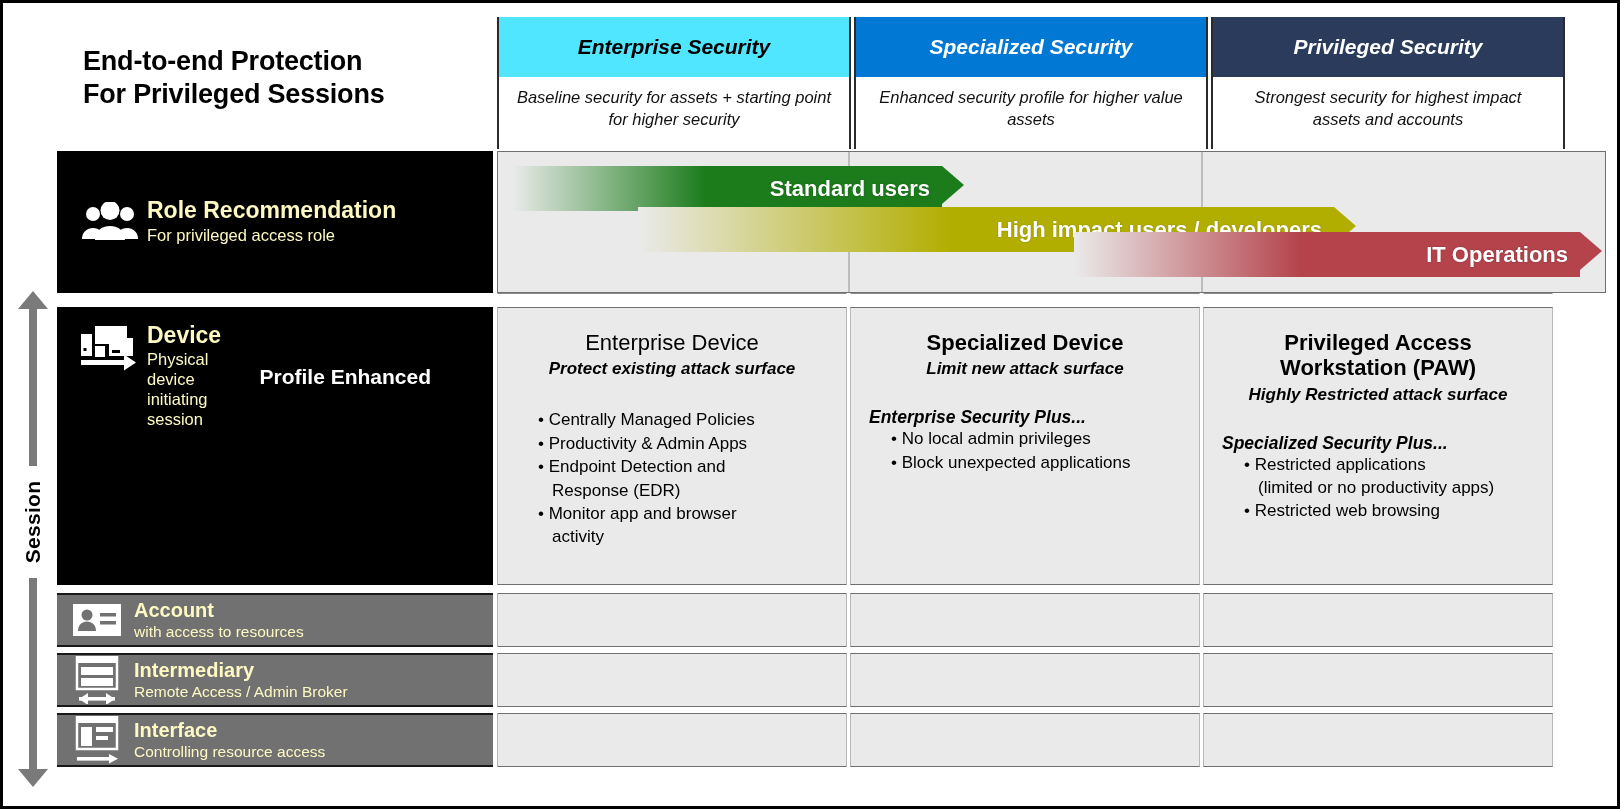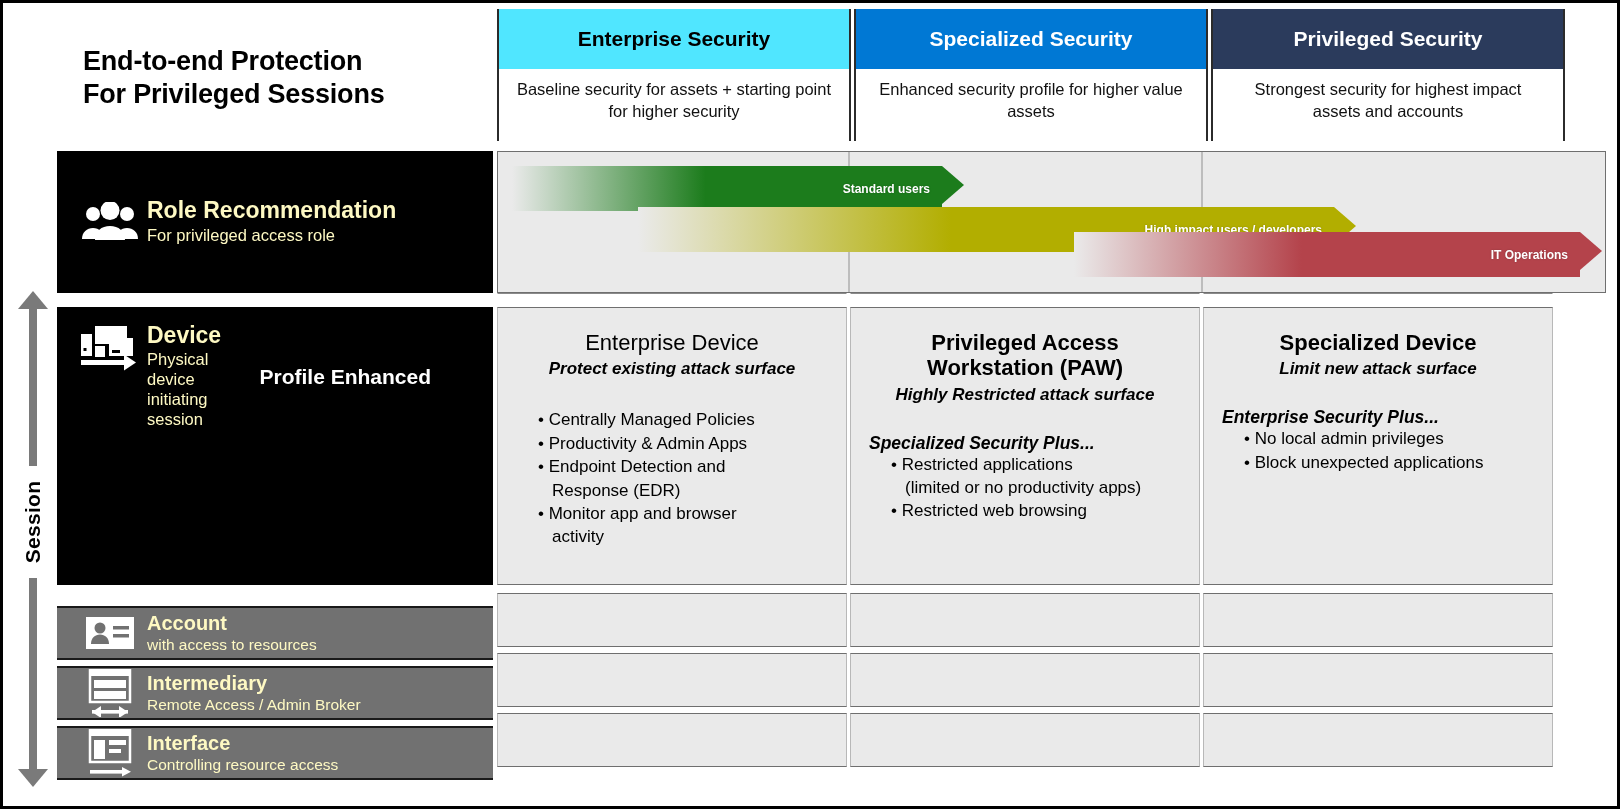--- a/index.html
+++ b/index.html
@@ -72,24 +72,25 @@
     font-size: 27px;
     font-weight: bold;
     line-height: 1.22;
     letter-spacing: -0.2px;
   }
 
   
   .colheads {
     position: absolute;
     left: 494px;
-    top: 6px;
+    top: 14px;
     width: 1105px;
     height: 132px;
     display: flex;
+    font-style: italic;
   }
   .colhead {
     width: 350px;
     margin-right: 3px;
     display: flex;
     flex-direction: column;
     border-left: 2px solid #2b2b2b;
     border-right: 2px solid #2b2b2b;
   }
   .colhead:last-child { margin-right: 0; }
@@ -173,21 +174,21 @@
     top: 0; bottom: 0;
     width: 1.5px;
     background: #bdbdbd;
   }
   .arrow {
     position: absolute;
     height: 45px;
     display: flex;
     align-items: center;
     color: #fff;
-    font-size: 12px;
+    font-size: 22px;
     font-weight: bold;
   }
   .arrow .body {
     position: absolute;
     left: 0; top: 0; bottom: 0; right: 22px;
   }
   .arrow .tip {
     position: absolute;
     right: 0; top: 0;
     width: 0; height: 0;
@@ -253,22 +254,22 @@
   .devcell li.cont { text-indent: 0; padding-left: 14px; }
   .devcell li.cont::before { content: ""; }
   .devcell .buls-gap { margin-top: 30px; }
 
   
   .devcell.b .dt { font-weight: bold; }
 
   
   .srow { height: 54px; }
   .srow .rowlabel {
-    background: #717171; height: 54px; padding-left: 16px;
-    border-top: 2px solid #1a1a1a; border-bottom: 2px solid #1a1a1a; margin-top: 13px;
+    background: #717171; height: 54px; padding-left: 3px;
+    border-top: 2px solid #1a1a1a; border-bottom: 2px solid #1a1a1a;
   }
   .srow .rowlabel .t1 { font-size: 20px; }
   .srow .rowlabel .t2 { font-size: 15.5px; }
   .srow .cell { height: 54px; }
   #account-row { top: 590px; }
   #intermediary-row { top: 650px; }
   #interface-row { top: 710px; }
 
   
   #spacer-row { top: 290px; height: 8px; }
@@ -386,37 +387,37 @@
         <div class="plus"></div>
         <ul class="buls buls-gap" id="buls0">
             <li>Centrally Managed Policies</li>
             <li>Productivity &amp; Admin Apps</li>
             <li>Endpoint Detection and</li>
             <li class="cont">Response (EDR)</li>
             <li>Monitor app and browser</li>
             <li class="cont">activity</li>
           </ul>
       </div>
+      <div class="cell devcell b" id="dev1" style="height:278px;">
+        <div class="dt">Specialized Device</div>
+        <div class="dsub">Limit new attack surface</div>
+        <div class="plus">Enterprise Security Plus...</div>
+        <ul class="buls" id="buls1">
+            <li>No local admin privileges</li>
+            <li>Block unexpected applications</li>
+          </ul>
+      </div>
       <div class="cell devcell b" id="dev2" style="height:278px;">
         <div class="dt">Privileged Access Workstation (PAW)</div>
         <div class="dsub">Highly Restricted attack surface</div>
         <div class="plus">Specialized Security Plus...</div>
         <ul class="buls" id="buls2">
             <li>Restricted applications</li>
             <li class="cont">(limited or no productivity apps)</li>
             <li>Restricted web browsing</li>
-          </ul>
-      </div>
-      <div class="cell devcell b" id="dev1" style="height:278px;">
-        <div class="dt">Specialized Device</div>
-        <div class="dsub">Limit new attack surface</div>
-        <div class="plus">Enterprise Security Plus...</div>
-        <ul class="buls" id="buls1">
-            <li>No local admin privileges</li>
-            <li>Block unexpected applications</li>
           </ul>
       </div>
     </div>
   </div>
 
   <div class="row srow" id="account-row">
     <div class="rowlabel">
       <div class="icon">
         <svg class="ic" width="50" height="34" viewBox="0 0 50 34" aria-hidden="true">
           <rect x="1" y="1" width="48" height="32" fill="#fff"></rect>

